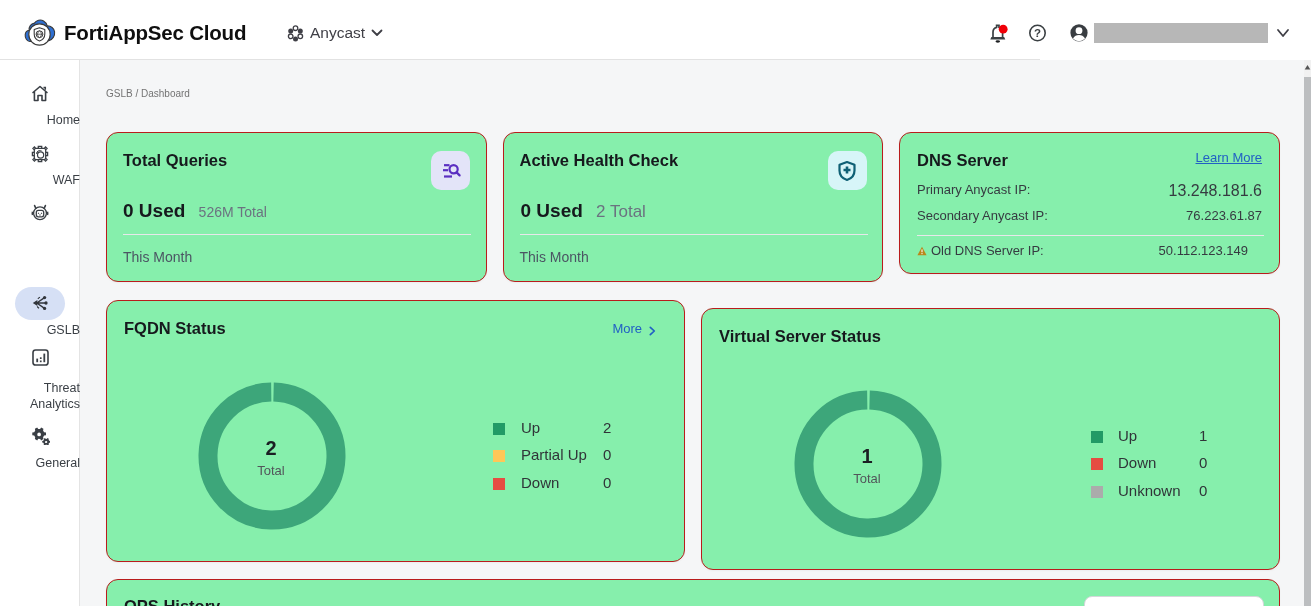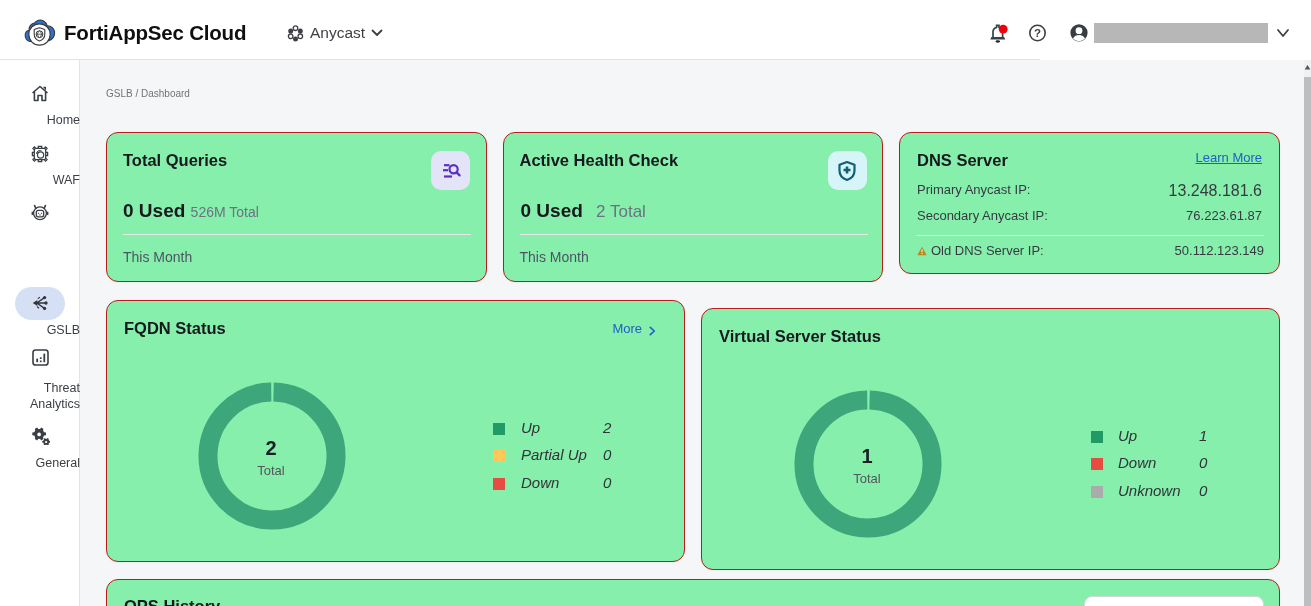--- a/index.html
+++ b/index.html
@@ -12,21 +12,21 @@
 .navitem { position:absolute; top:3px; height:60px; display:flex; align-items:center; gap:6px; color:#3f3f46; font-size:15.5px; }
 
 #sidebar { position:absolute; left:0; top:60px; width:80px; height:546px; background:#fff; border-right:1px solid #e4e4e4; z-index:4; }
 .sideitem { position:absolute; left:0; width:80px; text-align:right; color:#3a3f45; font-size:12.5px; line-height:16px; }
 
 #content { position:absolute; left:80px; top:60px; width:1224px; height:546px; background:#f5f6f7; }
 .card { position:absolute; background:#86efac; border:1px solid #b91c1c; border-radius:12px; box-shadow:0 1px 2px rgba(16,24,40,.04); }
 .ctitle { position:absolute; font-size:16.5px; font-weight:bold; color:#16191d; }
 .divider { position:absolute; height:1px; background:#e7e8ea; }
 .iconbox { position:absolute; width:39px; height:39px; border-radius:10px; display:flex; align-items:center; justify-content:center; }
-.lrow { position:absolute; font-size:15px; color:#303438;font-style:italic; }
+.lrow { position:absolute; font-size:15px; color:#303438; }
 .lsq { position:absolute; width:12px; height:12px; }
 a.link { color:#2160c4; text-decoration:none; }
 
 #sbtrack { position:absolute; left:1304px; top:60px; width:7px; height:546px; background:#f1f1f1; }
 #sbthumb { position:absolute; left:1304px; top:77px; width:7px; height:529px; background:#bcbec0; }
 </style>
 </head>
 <body>
 <div id="content"></div>
 
@@ -148,21 +148,21 @@
     <svg width="24" height="24" viewBox="0 0 24 24">
       <g stroke="#5b2fc1" stroke-width="2.2" fill="none">
         <path d="M5 6.2 h5.5"></path>
           <path d="M4 11.2 h5"></path>
           <path d="M5 17.5 h8"></path>
         <circle cx="14.6" cy="10.2" r="4.1"></circle>
         <path d="M17.6 13.4 l3 3" stroke-linecap="round"></path>
       </g>
     </svg>
   </div>
-  <div class="abs" style="left:16px;top:67px;font-size:19px;font-weight:bold;color:#16191d">0 Used <span style="font-size:14px;font-weight:normal;color:#6b7280;">526M Total</span></div>
+  <div class="abs" style="left:16px;top:67px;font-size:19px;font-weight:bold;color:#16191d">0 Used <span style="font-size:14px;font-weight:normal;color:#6b7280;margin-left:8px">526M Total</span></div>
   <div class="divider" style="left:16px;top:101px;width:348px"></div>
   <div class="abs" style="left:16px;top:116px;font-size:14px;color:#4b5563">This Month</div>
 </div>
 
 <div class="card" style="left:502.5px;top:132px;width:380.5px;height:150px">
   <div class="ctitle" style="left:16px;top:18px">Active Health Check</div>
   <div class="iconbox" style="left:324px;top:18px;background:#d7f5f8">
     <svg width="24" height="24" viewBox="0 0 24 24">
       <path d="M12 3 L19.5 5.8 V11.5 C19.5 16.6 16.4 19.6 12 21 C7.6 19.6 4.5 16.6 4.5 11.5 V5.8 Z" fill="none" stroke="#0f6075" stroke-width="2.2" stroke-linejoin="round"></path>
       <path d="M12 7.5 v7 M8.5 11 h7" stroke="#0f6075" stroke-width="2.6"></path>
@@ -180,21 +180,21 @@
   <div class="abs" style="right:17px;top:48.5px;font-size:16px;color:#363b41">13.248.181.6</div>
   <div class="abs" style="left:17px;top:74.5px;font-size:13px;color:#363b41">Secondary Anycast IP:</div>
   <div class="abs" style="right:17px;top:74.5px;font-size:13px;color:#363b41">76.223.61.87</div>
   <div class="divider" style="left:17px;top:102px;width:347px"></div>
   <div class="abs" style="left:17px;top:110px;width:347px;font-size:13px;color:#363b41">
     <svg style="vertical-align:-1px;margin-right:4px" width="10" height="10" viewBox="0 0 12 11">
         <path d="M6 0.5 L11.5 10.5 H0.5 Z" fill="#b9871b"></path>
         <rect x="5.35" y="3.6" width="1.3" height="3.4" fill="#fff"></rect>
         <rect x="5.35" y="8" width="1.3" height="1.3" fill="#fff"></rect>
       </svg>Old DNS Server IP:
-    <span style="position:absolute;right:0;top:0">50.112.123.149</span>
+    <span style="position:absolute;right:16px;top:0">50.112.123.149</span>
   </div>
 </div>
 
 <div class="card" style="left:106px;top:300px;width:579px;height:262px">
   <div class="ctitle" style="left:17px;top:18px">FQDN Status</div>
   <div class="abs" style="right:42px;top:20px;font-size:13px;color:#2160c4">More</div>
   <svg class="abs" style="right:28px;top:24.5px" width="7" height="10" viewBox="0 0 7 10">
       <path d="M1.3 1.3 L5.3 5 L1.3 8.7" fill="none" stroke="#2160c4" stroke-width="1.7" stroke-linecap="round" stroke-linejoin="round"></path>
     </svg>
   <svg class="abs" style="left:90.5px;top:81px" width="148" height="148" viewBox="0 0 148 148">

